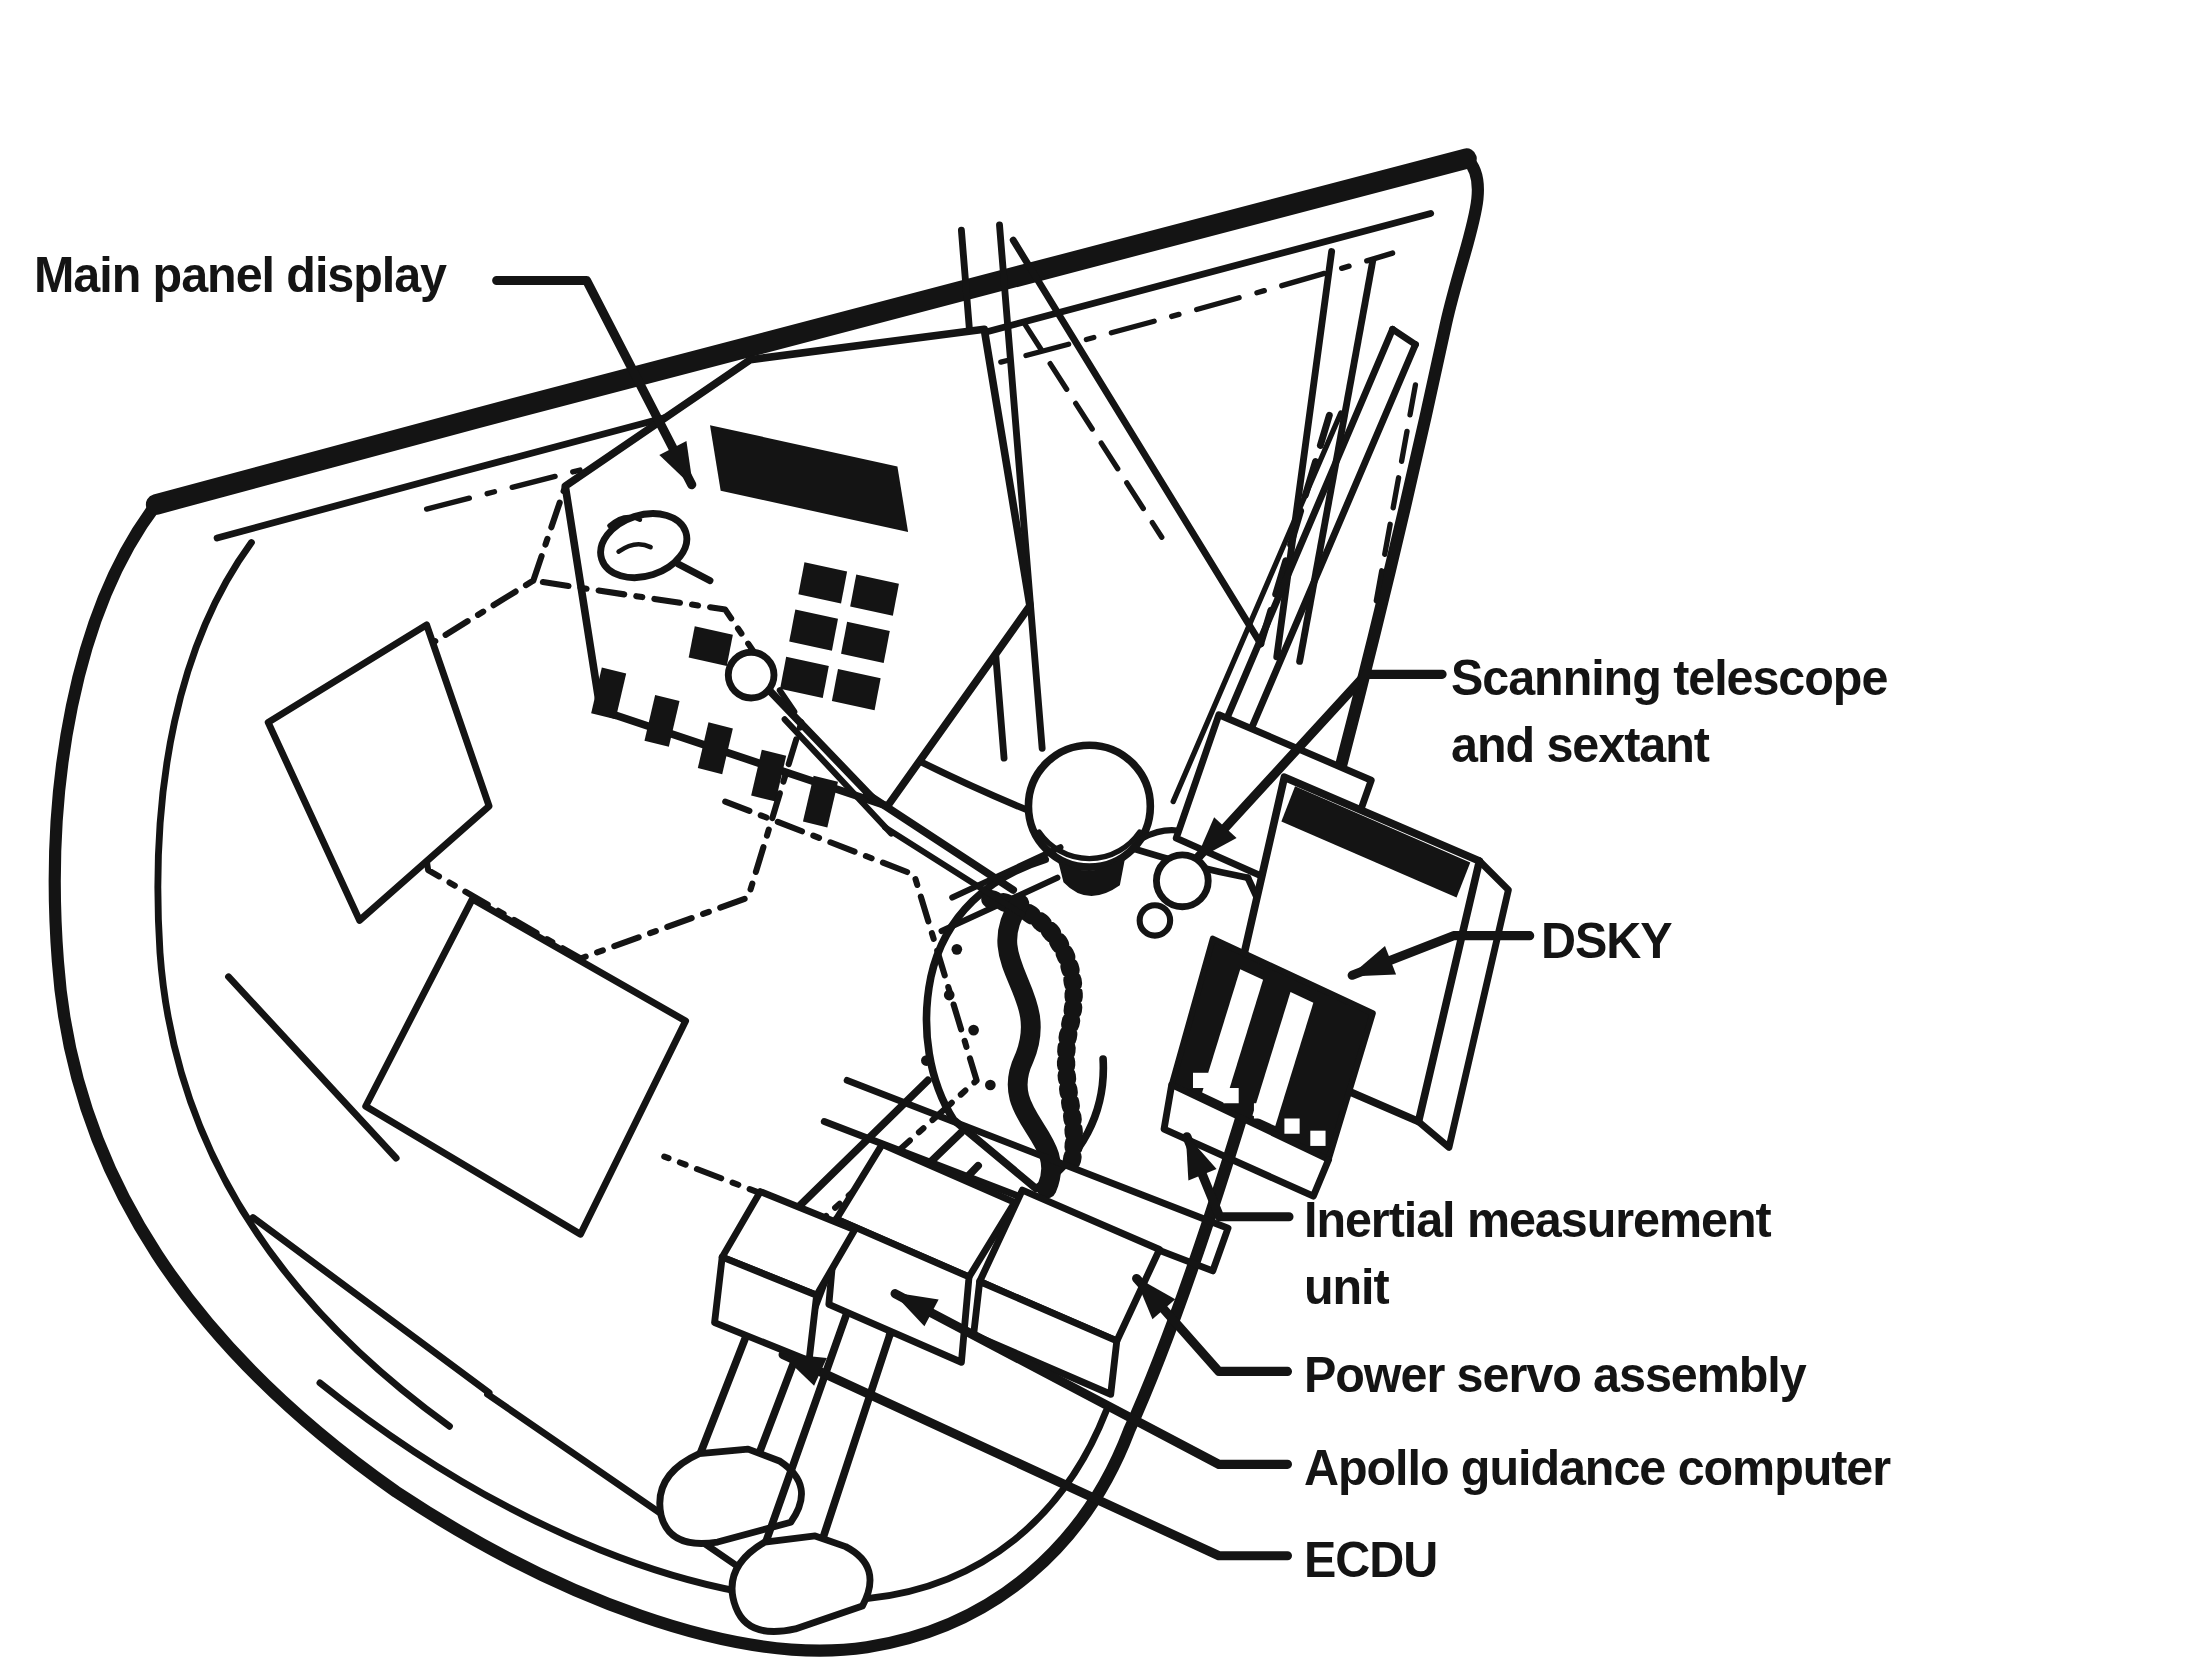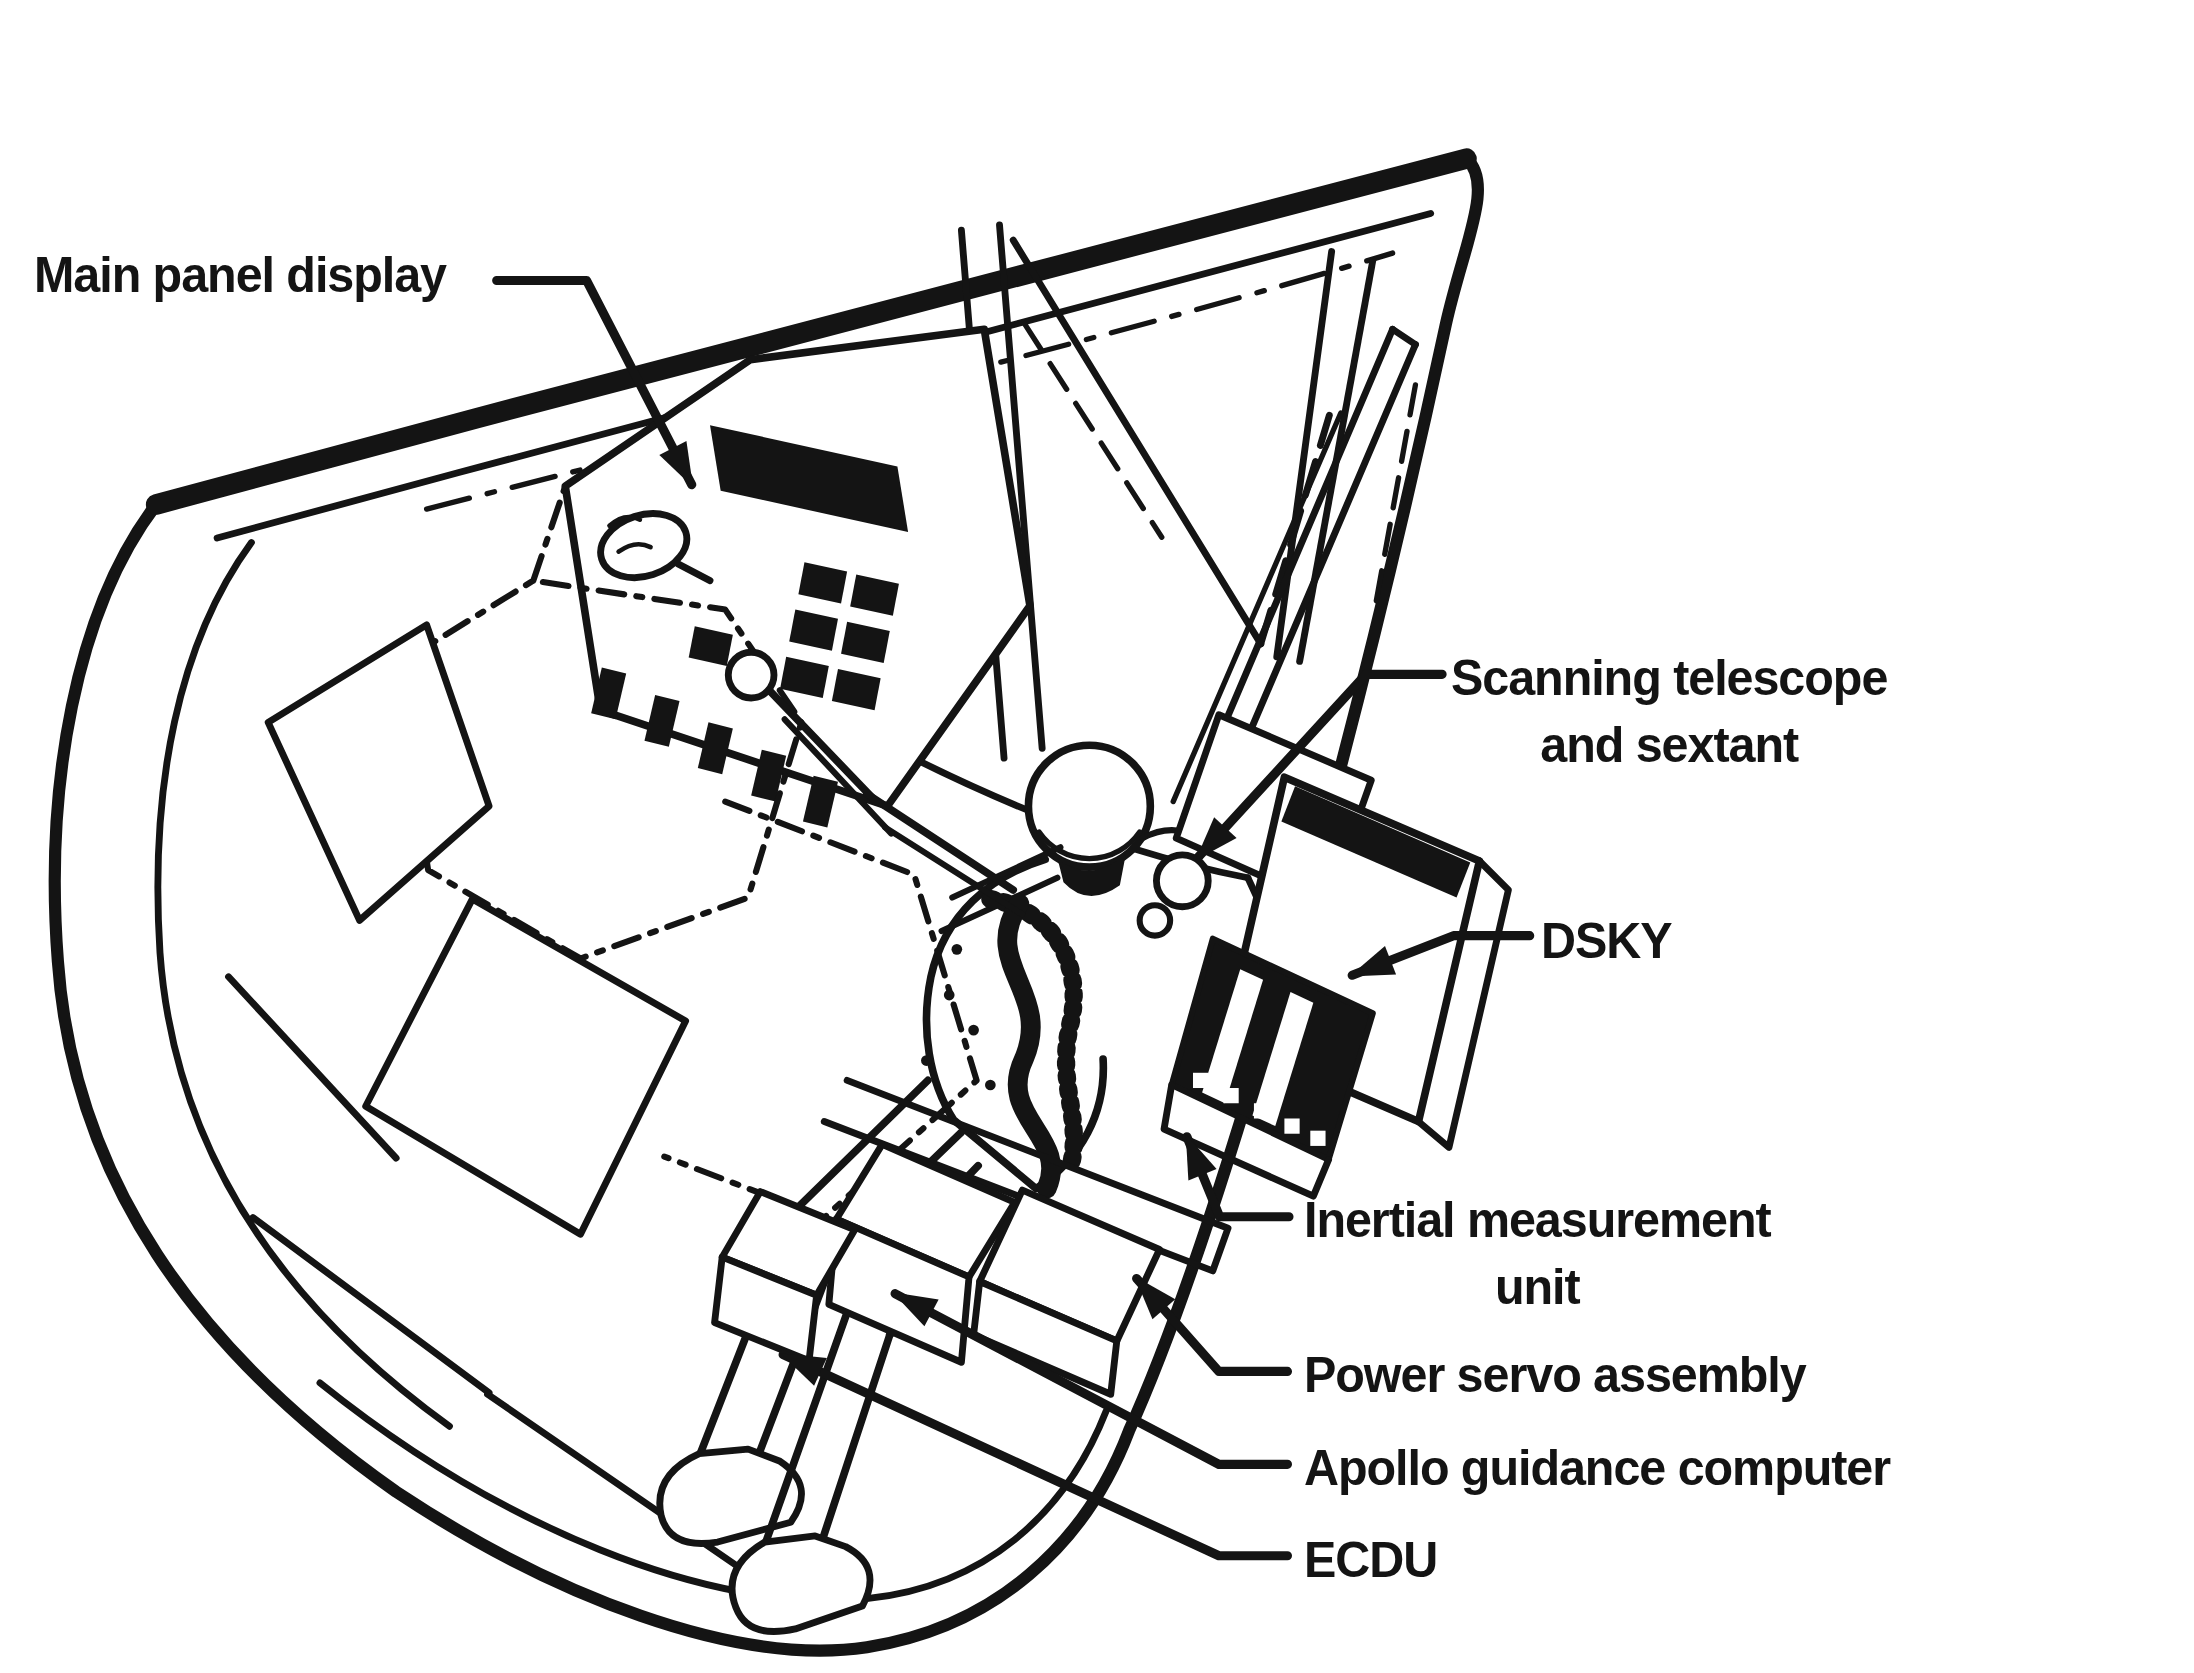--- a/index.html
+++ b/index.html
@@ -2,21 +2,20 @@
 <html style="font-size:12.2px"><head>
 <meta charset="utf-8">
 <style>
   html,body{margin:0;padding:0;background:#ffffff;}
   #figure{
     position:relative;
     width:2194px;height:1674px;
     background:#ffffff;
     font-family:"Liberation Sans","DejaVu Sans",sans-serif;
     overflow:hidden;
-    text-align:center;
   }
   #art{position:absolute;left:0;top:0;width:100%;height:100%;}
   .label{
     position:absolute;
     color:#141414;
     font-weight:bold;
     font-size:50px;
     line-height:67px;
     letter-spacing:-1.1px;
     white-space:nowrap;

